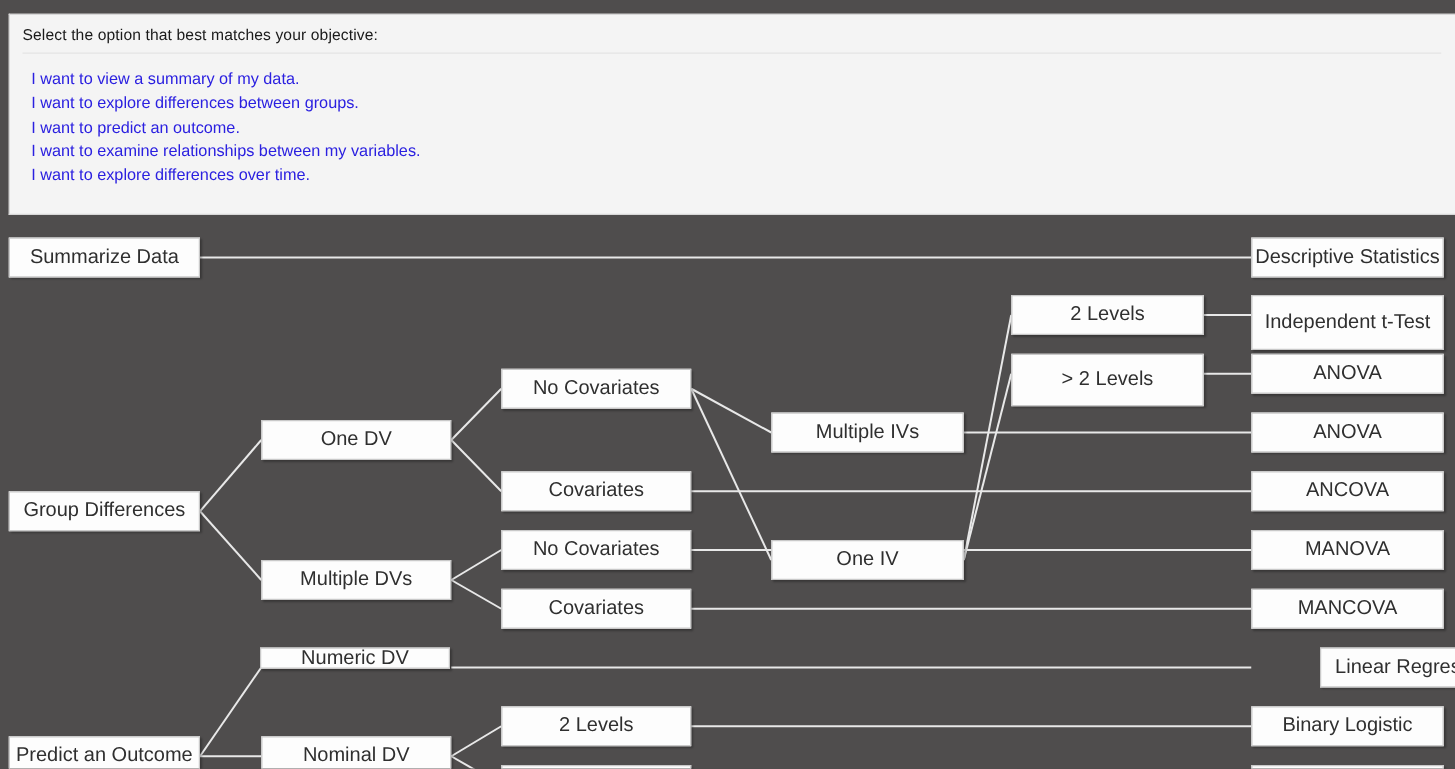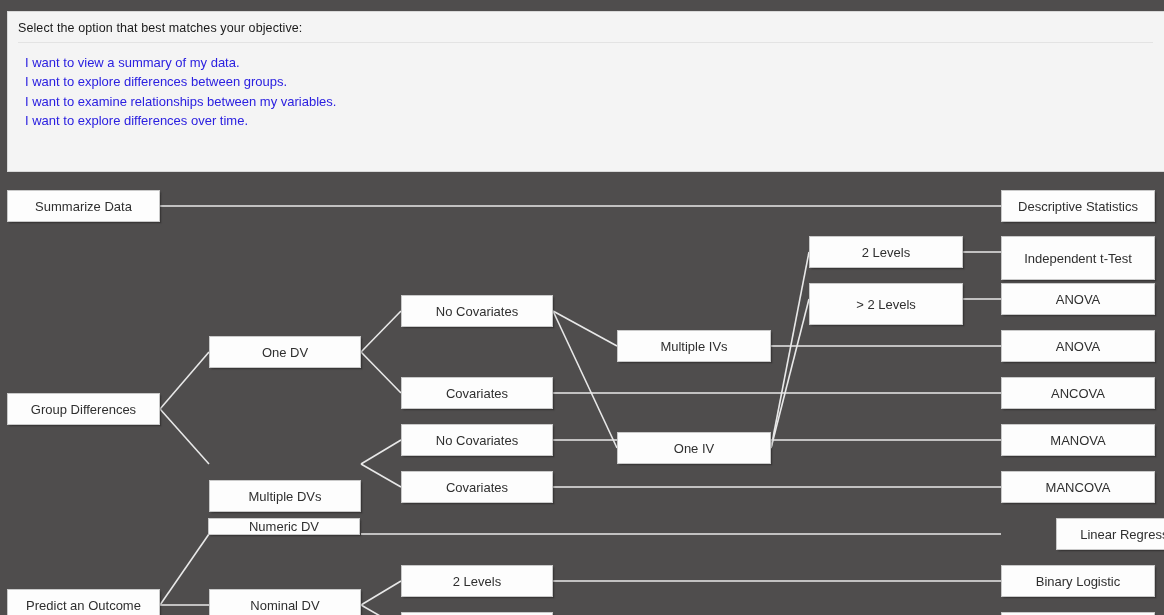--- a/index.html
+++ b/index.html
@@ -81,38 +81,39 @@
 
   .tree-node {
     position: absolute;
     background: #fdfdfd;
     border: 1px solid #c9c9c9;
     box-shadow: 1.5px 1.5px 1.5px rgba(0,0,0,0.28);
     box-sizing: border-box;
     display: flex;
     align-items: center;
     justify-content: center;
-    font-size: 13px;
+    font-size: 16px;
     color: #2f2f2f;
     white-space: nowrap;
     cursor: pointer;
     user-select: none;
   }
 </style>
 </head>
 <body>
 
 <div id="app">
 
   <div id="objective-panel">
     <div id="objective-heading">Select the option that best matches your objective:</div>
     <div id="objective-rule"></div>
     <div id="objective-list">
         <a class="objective-link">I want to view a summary of my data.</a>
         <a class="objective-link">I want to explore differences between groups.</a>
+        <a class="objective-link">I want to predict an outcome.</a>
         <a class="objective-link">I want to examine relationships between my variables.</a>
         <a class="objective-link">I want to explore differences over time.</a>
       </div>
   </div>
 
   <div id="tree-canvas">
     <svg id="tree-edges" viewBox="0 0 1164 443" preserveAspectRatio="none">
         <polyline points="160,34 1001,34" fill="none" stroke="#e8e8e8" stroke-width="1.6"></polyline>
         <polyline points="160,237 209,180" fill="none" stroke="#e8e8e8" stroke-width="1.6"></polyline>
         <polyline points="160,237 209,292" fill="none" stroke="#e8e8e8" stroke-width="1.6"></polyline>
@@ -147,21 +148,21 @@
       <div class="tree-node" style="left: 1001px; top: 111px; width: 154px; height: 32px;">ANOVA</div>
       <div class="tree-node" style="left: 401px; top: 123px; width: 152px; height: 32px;">No Covariates</div>
       <div class="tree-node" style="left: 209px; top: 164px; width: 152px; height: 32px;">One DV</div>
       <div class="tree-node" style="left: 617px; top: 158px; width: 154px; height: 32px;">Multiple IVs</div>
       <div class="tree-node" style="left: 1001px; top: 158px; width: 154px; height: 32px;">ANOVA</div>
       <div class="tree-node" style="left: 401px; top: 205px; width: 152px; height: 32px;">Covariates</div>
       <div class="tree-node" style="left: 1001px; top: 205px; width: 154px; height: 32px;">ANCOVA</div>
       <div class="tree-node" style="left: 7px; top: 221px; width: 153px; height: 32px;">Group Differences</div>
       <div class="tree-node" style="left: 401px; top: 252px; width: 152px; height: 32px;">No Covariates</div>
       <div class="tree-node" style="left: 1001px; top: 252px; width: 154px; height: 32px;">MANOVA</div>
-      <div class="tree-node" style="left: 209px; top: 276px; width: 152px; height: 32px; margin-top: 32px;">Multiple DVs</div>
+      <div class="tree-node" style="left: 209px; top: 276px; width: 152px; height: 32px;">Multiple DVs</div>
       <div class="tree-node" style="left: 401px; top: 299px; width: 152px; height: 32px;">Covariates</div>
       <div class="tree-node" style="left: 1001px; top: 299px; width: 154px; height: 32px;">MANCOVA</div>
       <div class="tree-node" style="left: 208px; top: 346px; width: 152px; height: 17px;">Numeric DV</div>
       <div class="tree-node" style="left: 1029px; top: 346px; width: 154px; height: 32px; margin-left: 27px;">Linear Regression</div>
       <div class="tree-node" style="left: 401px; top: 393px; width: 152px; height: 32px;">2 Levels</div>
       <div class="tree-node" style="left: 1001px; top: 393px; width: 154px; height: 32px;">Binary Logistic</div>
       <div class="tree-node" style="left: 7px; top: 417px; width: 153px; height: 32px;">Predict an Outcome</div>
       <div class="tree-node" style="left: 209px; top: 417px; width: 152px; height: 32px;">Nominal DV</div>
       <div class="tree-node" style="left: 401px; top: 440px; width: 152px; height: 32px;"></div>
       <div class="tree-node" style="left: 1001px; top: 440px; width: 154px; height: 32px;"></div>

